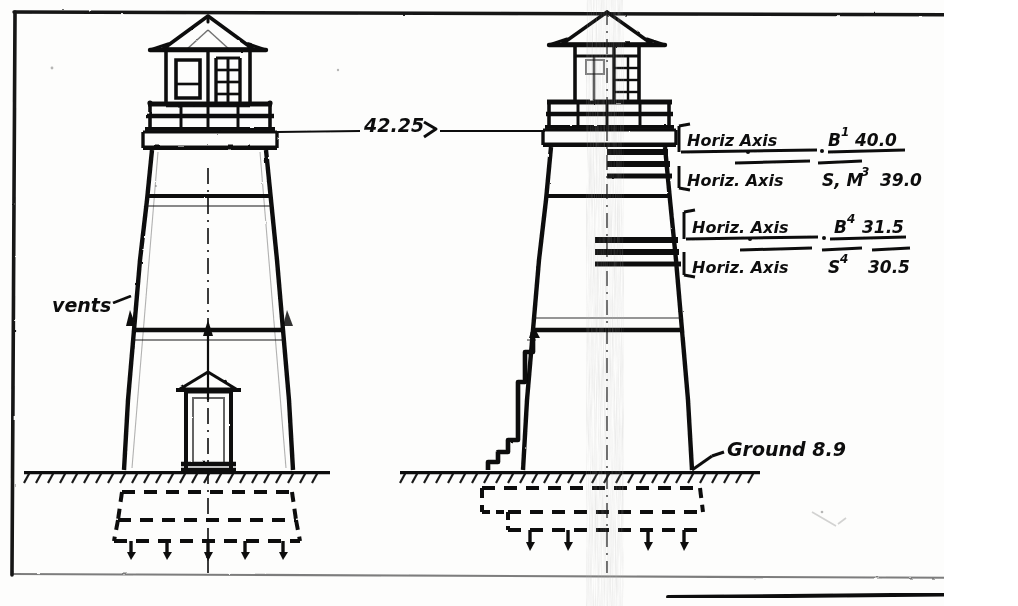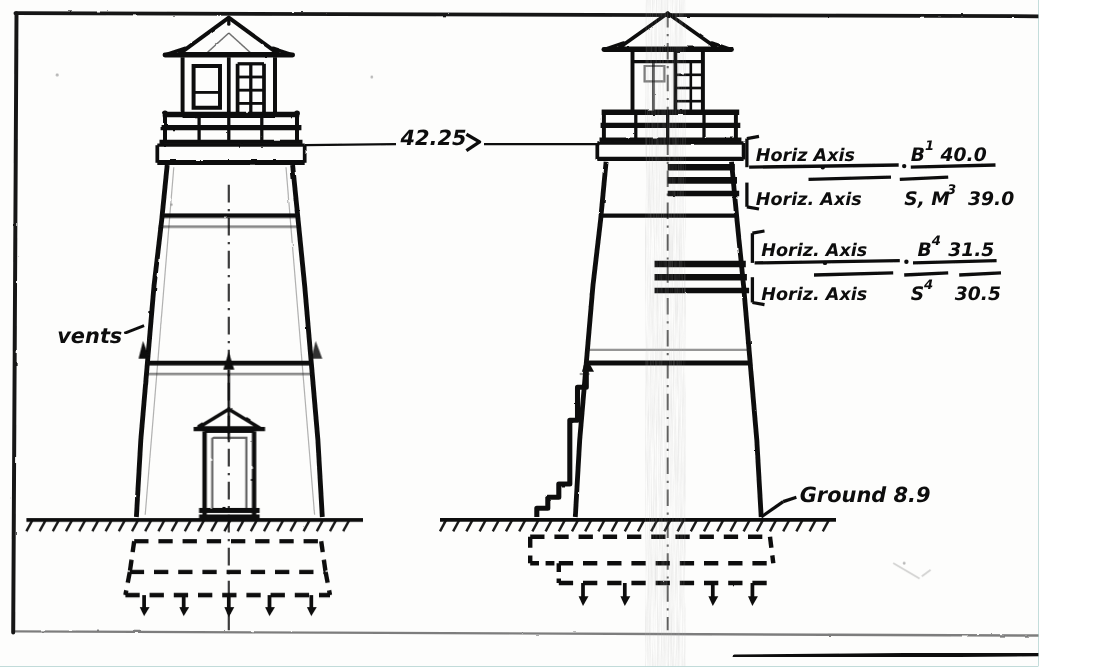--- a/index.html
+++ b/index.html
@@ -8,21 +8,21 @@
     padding: 0;
     background: #ffffff;
   }
   body {
     font-family: "Liberation Sans", sans-serif;
   }
   #sheet {
     position: relative;
     width: 944px;
     height: 606px;
-    background: #0f766e;
+    background: #5eead4;
     overflow: hidden;
   }
   #sheet svg {
     position: absolute;
     left: 0;
     top: 0;
   }
   .handtext {
     font-family: "DejaVu Sans", sans-serif;
     font-weight: bold;

